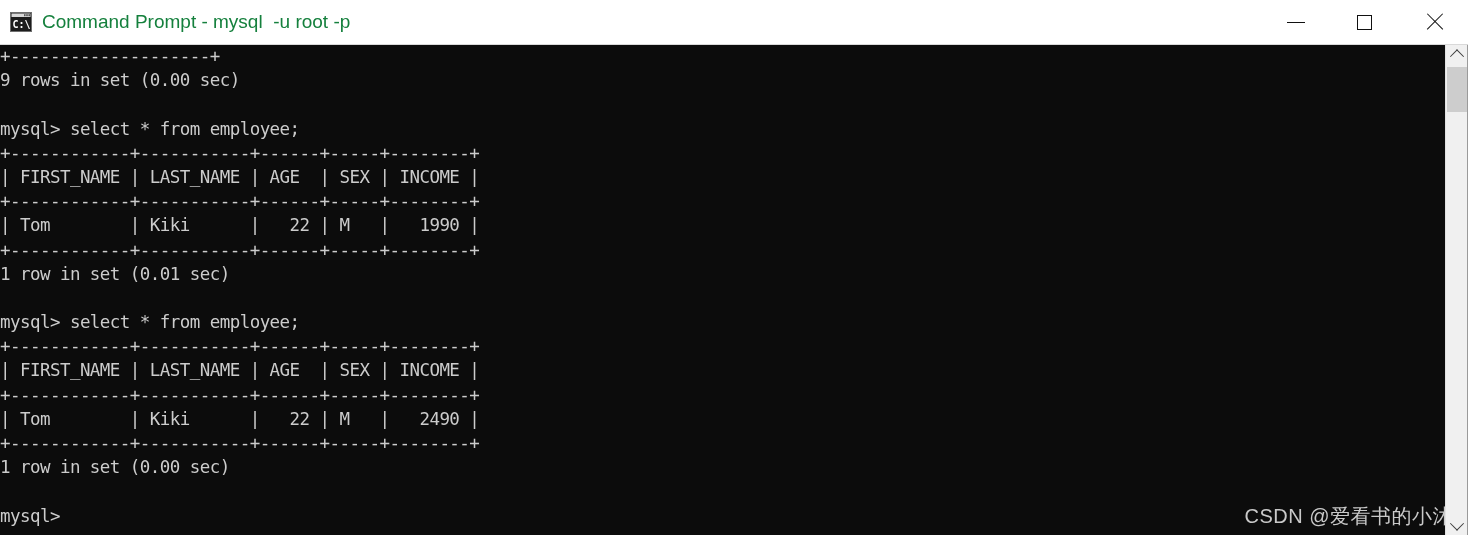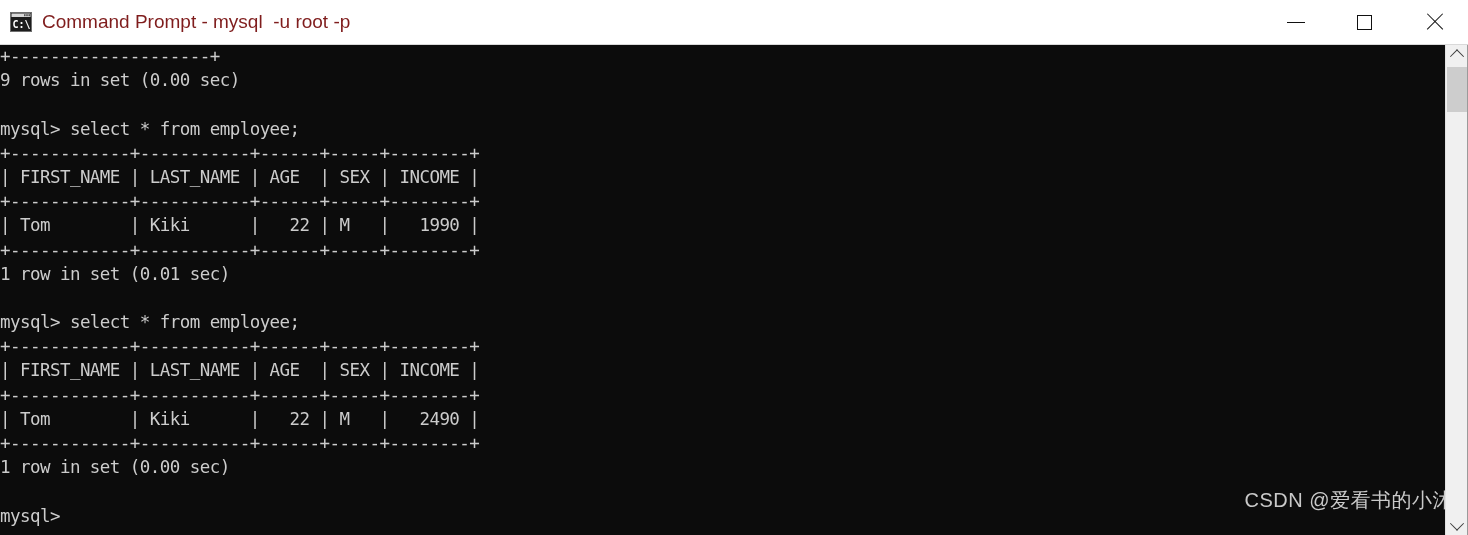--- a/index.html
+++ b/index.html
@@ -45,21 +45,21 @@
     height: 20px;
     margin-left: 10px;
     margin-right: 10px;
     flex: 0 0 auto;
     position: relative;
     display: block;
   }
   .title-text {
     font-family: "Liberation Sans", sans-serif;
     font-size: 19px;
-    color: #7f1d1d;
+    color: #15803d;
     white-space: pre;
     letter-spacing: 0px;
     flex: 0 0 auto;
   }
   .titlebar-spacer { flex: 1 1 auto; }
 
   .win-controls {
     display: flex;
     height: 44px;
     flex: 0 0 auto;
@@ -126,21 +126,21 @@
     position: absolute;
     top: -1px;
     left: 0;
   }
   .console-line { display: block; height: 24.2px; }
 
   
   .watermark {
     position: absolute;
     right: 14px;
-    bottom: 20px;
+    bottom: 4px;
     font-family: "Liberation Sans", sans-serif;
     font-size: 20px;
     color: #c9c9c9;
     white-space: pre;
     letter-spacing: 0.5px;
     pointer-events: none;
   }
 
   
   .scrollbar {

